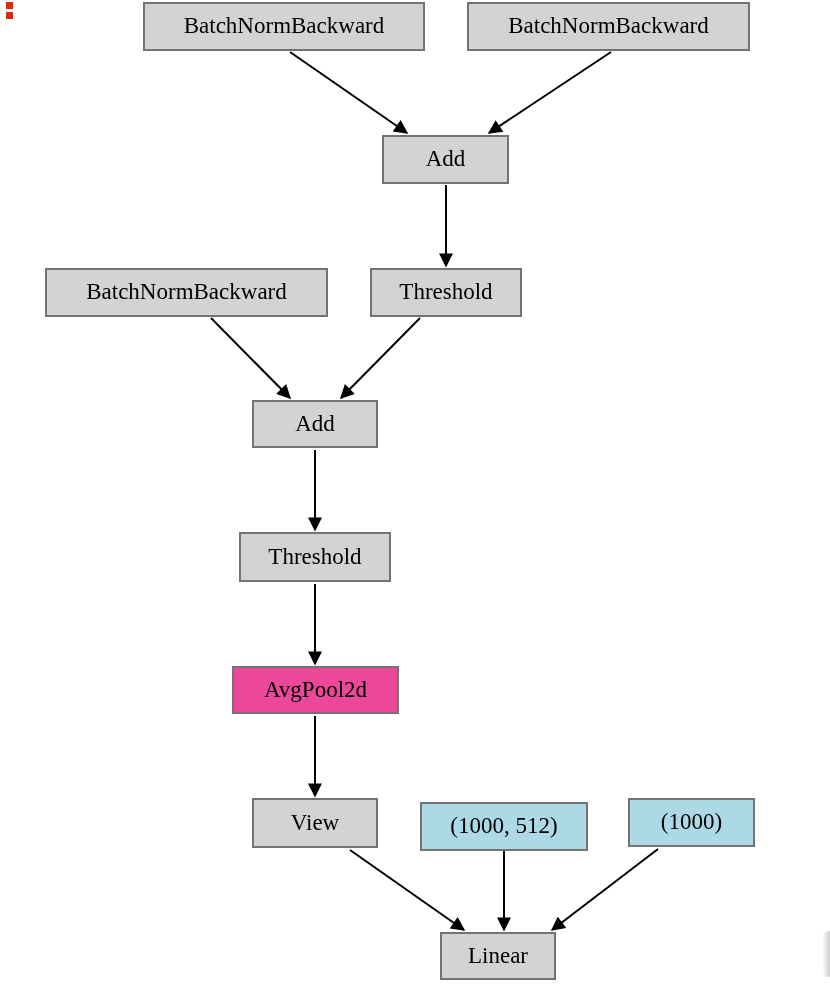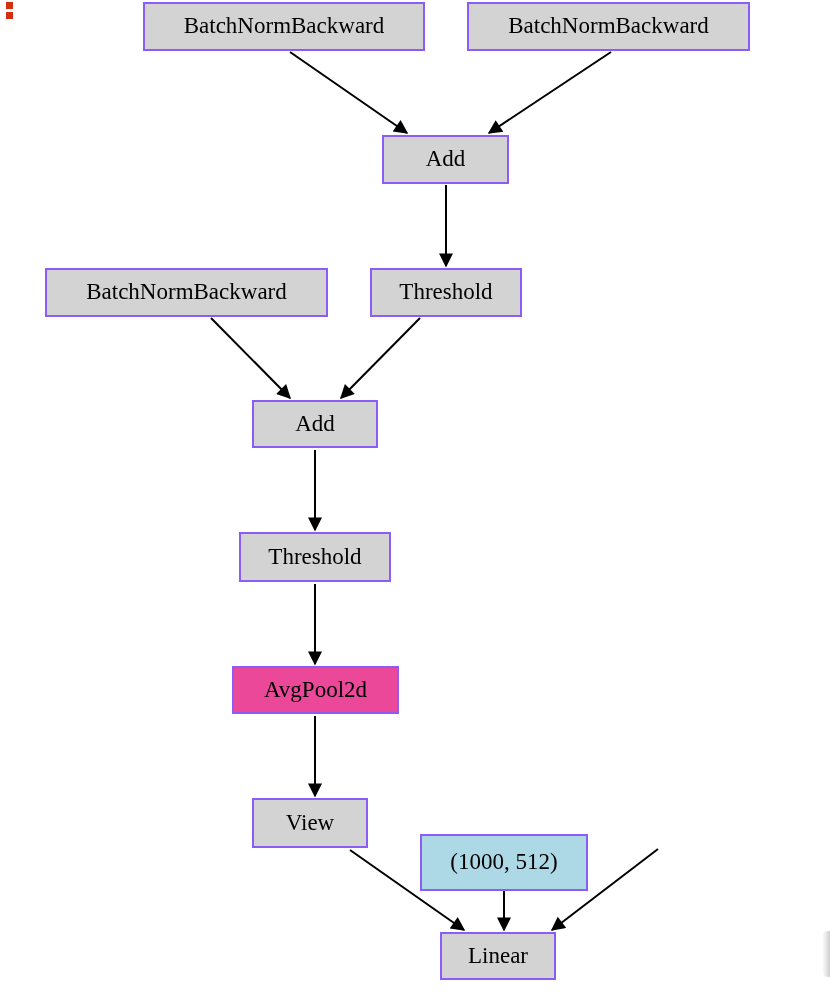--- a/index.html
+++ b/index.html
@@ -21,21 +21,21 @@
     position: absolute;
     left: 0;
     top: 0;
     width: 830px;
     height: 1000px;
     pointer-events: none;
   }
   .node {
     position: absolute;
     box-sizing: border-box;
-    border: 2px solid #8b5cf6;
+    border: 2px solid #737373;
     display: flex;
     align-items: center;
     justify-content: center;
     font-size: 23px;
     color: #000000;
     white-space: nowrap;
     line-height: 1;
     padding-bottom: 2px;
   }
   .corner-marker {
@@ -103,22 +103,23 @@
   <div class="node" style="left: 45px; top: 268px; width: 283px; height: 49px; background-color: rgb(211, 211, 211);">BatchNormBackward</div>
 
   <div class="node" style="left: 370px; top: 268px; width: 152px; height: 49px; background-color: rgb(211, 211, 211);">Threshold</div>
 
   <div class="node" style="left: 252px; top: 400px; width: 126px; height: 48px; background-color: rgb(211, 211, 211);">Add</div>
 
   <div class="node" style="left: 239px; top: 532px; width: 152px; height: 50px; background-color: rgb(211, 211, 211);">Threshold</div>
 
   <div class="node" style="left: 232px; top: 666px; width: 167px; height: 48px; background-color: #ec4899;">AvgPool2d</div>
 
-  <div class="node" style="left: 252px; top: 798px; width: 116px; height: 50px; background-color: rgb(211, 211, 211);">View</div>
+  <div class="node" style="left: 252px; top: 798px; width: 126px; height: 50px; background-color: rgb(211, 211, 211);">View</div>
 
-  <div class="node" style="left: 420px; top: 834px; width: 168px; height: 57px; background-color: rgb(173, 216, 230);">(1000, 512)</div>
+  <div class="node" style="left: 420px; top: 802px; width: 168px; height: 49px; background-color: rgb(173, 216, 230);">(1000, 512)</div>
 
+  <div class="node" style="left: 628px; top: 798px; width: 127px; height: 49px; background-color: rgb(173, 216, 230);">(1000)</div>
 
   <div class="node" style="left: 440px; top: 932px; width: 116px; height: 48px; background-color: rgb(211, 211, 211);">Linear</div>
 
   <div class="scrollbar-thumb"></div>
 
 </div>
 
 </body></html>

